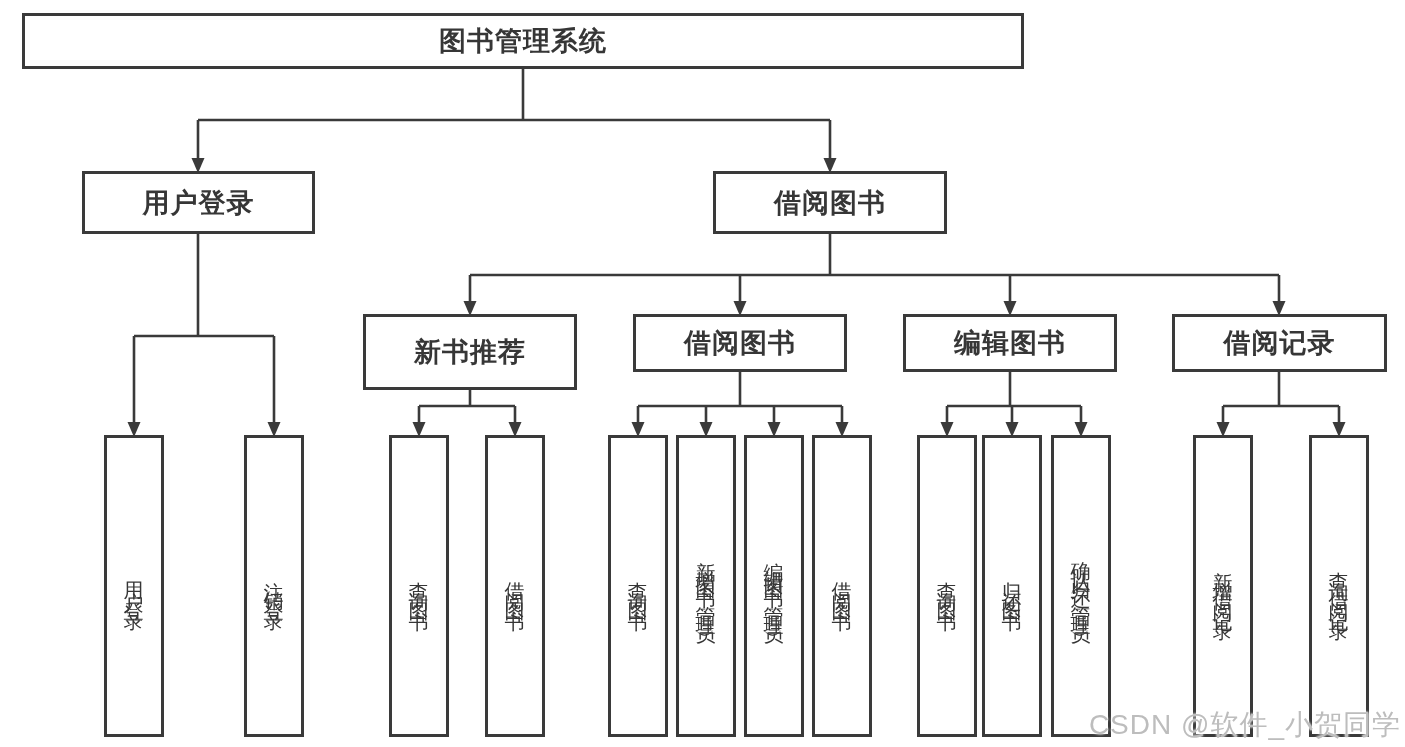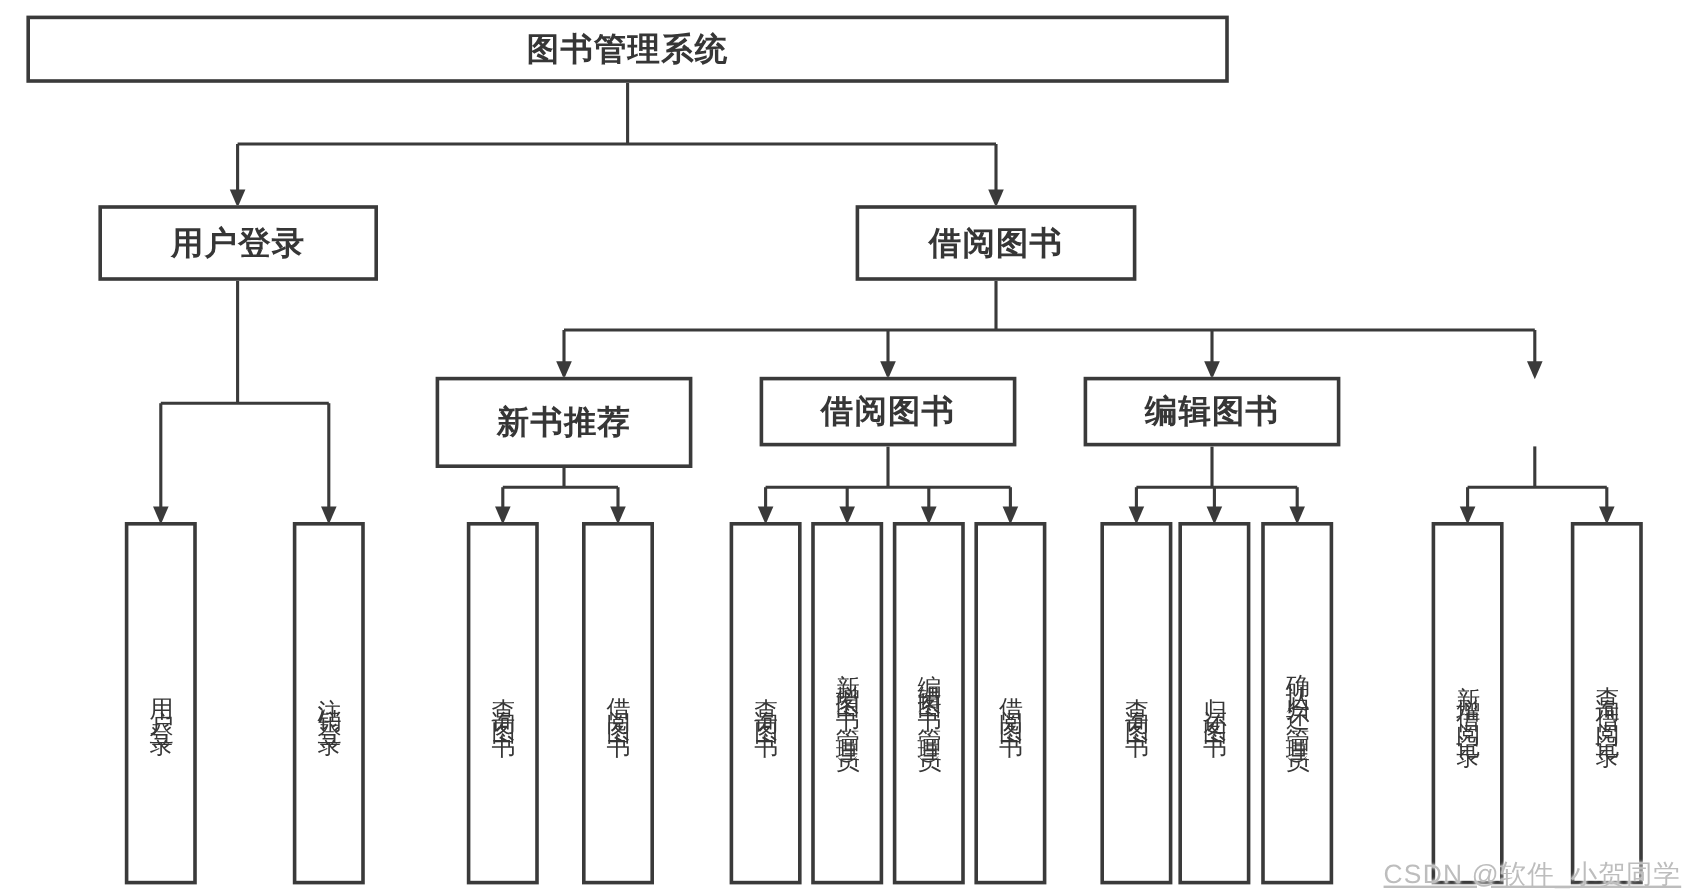--- a/index.html
+++ b/index.html
@@ -59,26 +59,25 @@
     letter-spacing:10px;
     color:var(--text);
     line-height:1;
   }
   .vnode.tight{letter-spacing:9px;}
   .watermark{
     position:absolute;
     right:4px;
     bottom:3px;
     z-index:5;
-    font-size:22px;
+    font-size:28px;
     letter-spacing:1px;
     color:var(--wm);
     text-shadow:0 0 2px #fff, 0 0 3px #fff;
     white-space:nowrap;
-    text-decoration:underline;
   }
 </style>
 </head>
 <body>
 
 <div class="stage">
 
   <svg class="connectors" viewBox="0 0 1405 747" xmlns="http://www.w3.org/2000/svg" aria-hidden="true">
 
     <path d="M523 69 V120"></path>
@@ -142,20 +141,21 @@
   </svg>
 
   <div class="hnode" style="left:22px;top:13px;width:1002px;height:56px">图书管理系统</div>
 
   <div class="hnode" style="left:82px;top:171px;width:233px;height:63px">用户登录</div>
   <div class="hnode" style="left:713px;top:171px;width:234px;height:63px">借阅图书</div>
 
   <div class="hnode" style="left:363px;top:314px;width:214px;height:76px">新书推荐</div>
   <div class="hnode" style="left:633px;top:314px;width:214px;height:58px">借阅图书</div>
   <div class="hnode" style="left:903px;top:314px;width:214px;height:58px">编辑图书</div>
+  <div class="hnode" style="left:1172px;top:314px;width:215px;height:58px">借阅记录</div>
 
   <div class="vnode" style="left:104px">用户登录</div>
   <div class="vnode" style="left:244px">注销登录</div>
 
   <div class="vnode" style="left:389px">查询图书</div>
   <div class="vnode" style="left:485px">借阅图书</div>
 
   <div class="vnode" style="left:608px">查询图书</div>
   <div class="vnode tight" style="left:676px">新增图书（管理员）</div>
   <div class="vnode tight" style="left:744px">编辑图书（管理员）</div>

